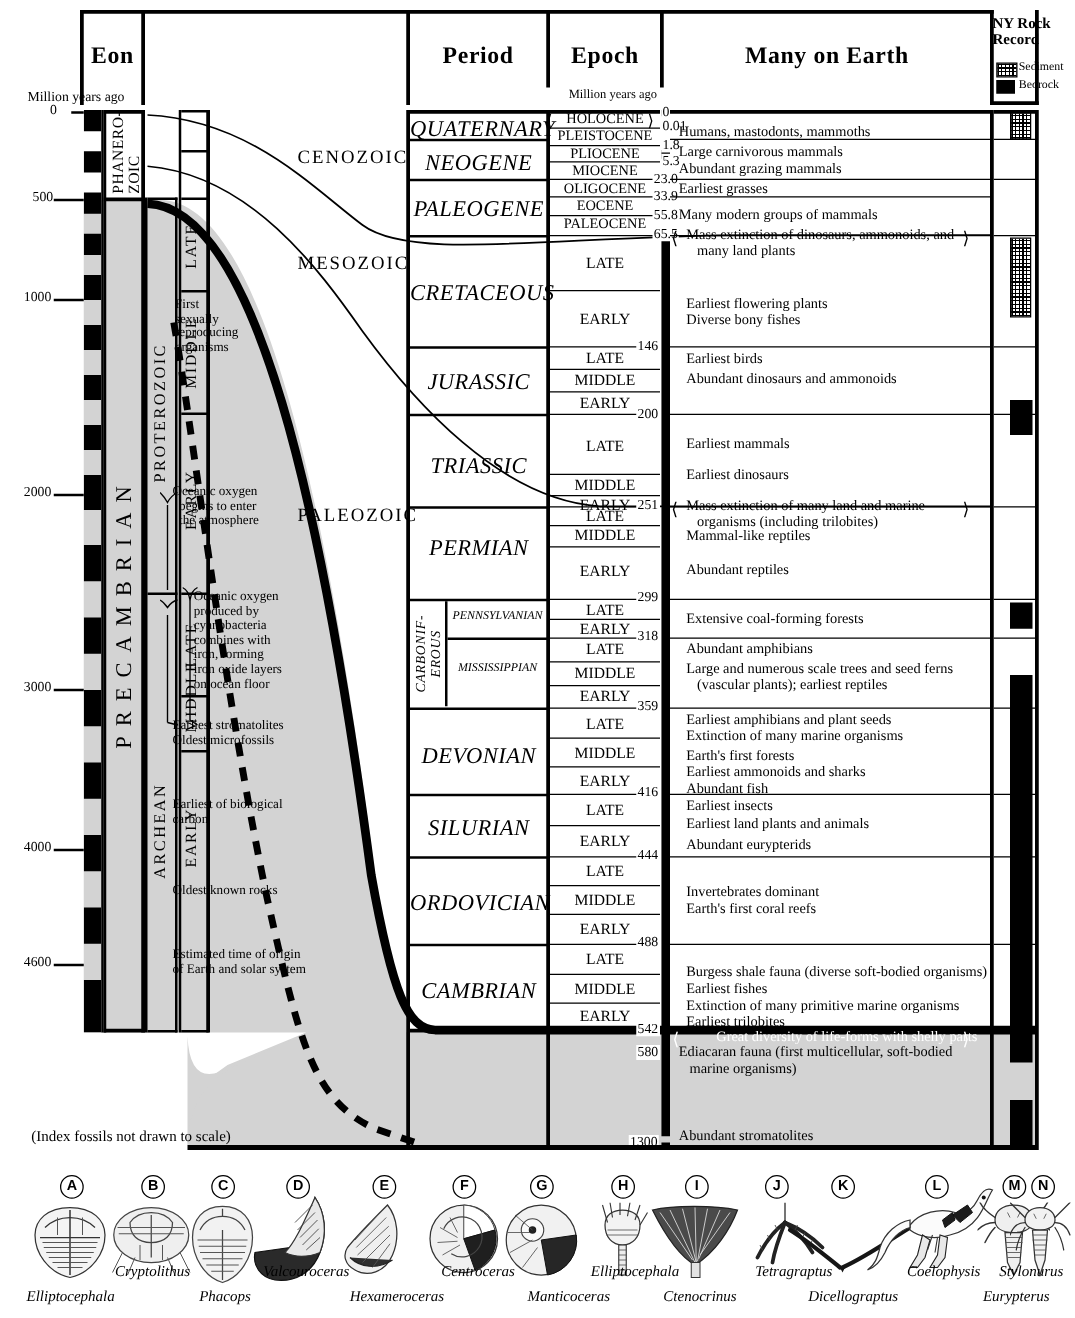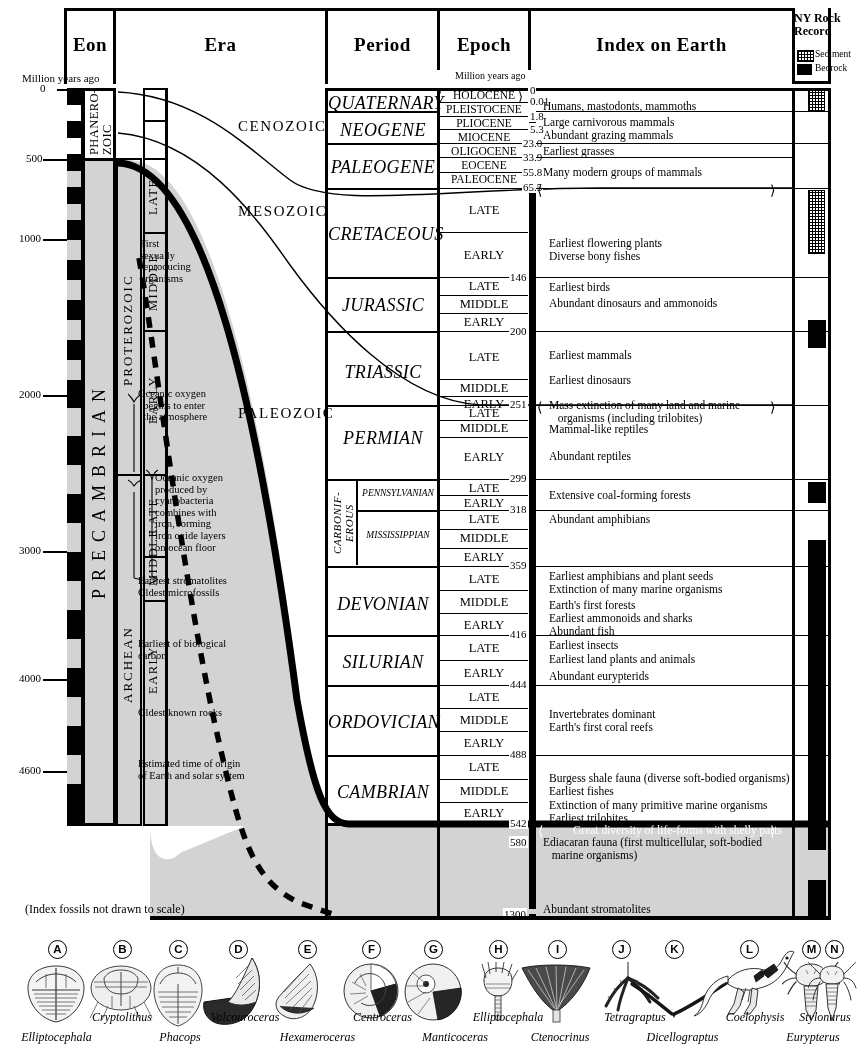--- a/index.html
+++ b/index.html
@@ -38,24 +38,23 @@
   <div class="ln" style="left:64px;top:8px;width:731px;height:3px;"></div>
   <div class="ln" style="left:113px;top:8px;width:3px;height:76px;"></div>
   <div class="ln" style="left:325px;top:8px;width:3px;height:76px;"></div>
   <div class="ln" style="left:437px;top:8px;width:3px;height:62px;"></div>
   <div class="ln" style="left:528px;top:8px;width:3px;height:62px;"></div>
   <div class="ln" style="left:792px;top:8px;width:3px;height:76px;"></div>
   <div class="ln" style="left:828px;top:8px;width:3px;height:76px;"></div>
   <div class="ln" style="left:792px;top:81px;width:39px;height:3px;"></div>
 
   <div class="txt hdr ctr" style="left:64px;top:34px;width:52px;">Eon</div>
-  <div class="txt hdr ctr" style="left:116px;top:34px;width:209px;">Era</div>
   <div class="txt hdr ctr" style="left:328px;top:34px;width:109px;">Period</div>
   <div class="txt hdr ctr" style="left:440px;top:34px;width:88px;">Epoch</div>
-  <div class="txt hdr ctr" style="left:531px;top:34px;width:261px;">Index on Earth</div>
+  <div class="txt hdr ctr" style="left:531px;top:34px;width:261px;">Many on Earth</div>
 
   <div class="txt ctr" style="left:794px;top:12px;width:36px;font-weight:bold;font-size:12px;line-height:13px;">NY Rock</div>
   <div class="txt ctr" style="left:794px;top:25px;width:36px;font-weight:bold;font-size:12px;line-height:13px;">Record</div>
 
   <div class="abs sed" style="left:797px;top:50px;width:15px;height:10px;"></div>
   <div class="txt" style="left:815px;top:49px;font-size:9.5px;">Sediment</div>
   <div class="abs blk" style="left:797px;top:64px;width:15px;height:11px;"></div>
   <div class="txt" style="left:815px;top:63px;font-size:9.5px;">Bedrock</div>
 
   <div class="txt scale" style="left:22px;top:72px;">Million years ago</div>
@@ -314,36 +313,40 @@
   <div class="ln" style="left:536px;top:685px;width:256px;height:1.4px;"></div>
   <div class="ln" style="left:536px;top:755px;width:256px;height:1.4px;"></div>
   <div class="ln" style="left:536px;top:823px;width:256px;height:3px;"></div>
   <div class="ln" style="left:792px;top:88px;width:3px;height:832px;"></div>
 
   <div class="txt life" style="left:543px;top:100px;">Humans, mastodonts, mammoths</div>
   <div class="txt life" style="left:543px;top:116px;">Large carnivorous mammals</div>
   <div class="txt life" style="left:543px;top:129px;">Abundant grazing mammals</div>
   <div class="txt life" style="left:543px;top:145px;">Earliest grasses</div>
   <div class="txt life" style="left:543px;top:166px;">Many modern groups of mammals</div>
+  <div class="txt life" style="left:549px;top:182px;white-space:pre;">Mass extinction of dinosaurs, ammonoids, and
+   many land plants</div>
   <div class="txt" style="left:537px;top:182px;font-size:14px;">⟨</div>
   <div class="txt" style="left:770px;top:182px;font-size:14px;">⟩</div>
   <div class="txt life" style="left:549px;top:237px;">Earliest flowering plants</div>
   <div class="txt life" style="left:549px;top:250px;">Diverse bony fishes</div>
   <div class="txt life" style="left:549px;top:281px;">Earliest birds</div>
   <div class="txt life" style="left:549px;top:297px;">Abundant dinosaurs and ammonoids</div>
   <div class="txt life" style="left:549px;top:349px;">Earliest mammals</div>
   <div class="txt life" style="left:549px;top:374px;">Earliest dinosaurs</div>
   <div class="txt life" style="left:549px;top:399px;white-space:pre;">Mass extinction of many land and marine
    organisms (including trilobites)</div>
   <div class="txt" style="left:537px;top:399px;font-size:14px;">⟨</div>
   <div class="txt" style="left:770px;top:399px;font-size:14px;">⟩</div>
   <div class="txt life" style="left:549px;top:423px;">Mammal-like reptiles</div>
   <div class="txt life" style="left:549px;top:450px;">Abundant reptiles</div>
   <div class="txt life" style="left:549px;top:489px;">Extensive coal-forming forests</div>
   <div class="txt life" style="left:549px;top:513px;">Abundant amphibians</div>
+  <div class="txt life" style="left:549px;top:529px;white-space:pre;">Large and numerous scale trees and seed ferns
+   (vascular plants); earliest reptiles</div>
   <div class="txt life" style="left:549px;top:570px;">Earliest amphibians and plant seeds</div>
   <div class="txt life" style="left:549px;top:583px;">Extinction of many marine organisms</div>
   <div class="txt life" style="left:549px;top:599px;">Earth's first forests</div>
   <div class="txt life" style="left:549px;top:612px;">Earliest ammonoids and sharks</div>
   <div class="txt life" style="left:549px;top:625px;">Abundant fish</div>
   <div class="txt life" style="left:549px;top:639px;">Earliest insects</div>
   <div class="txt life" style="left:549px;top:653px;">Earliest land plants and animals</div>
   <div class="txt life" style="left:549px;top:670px;">Abundant eurypterids</div>
   <div class="txt life" style="left:549px;top:708px;">Invertebrates dominant</div>
   <div class="txt life" style="left:549px;top:721px;">Earth's first coral reefs</div>

